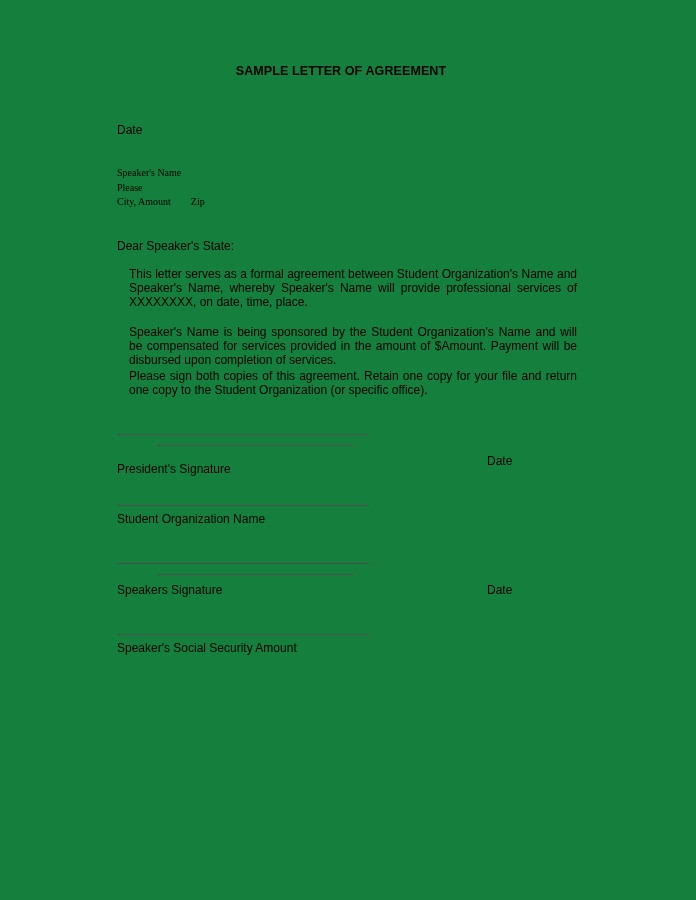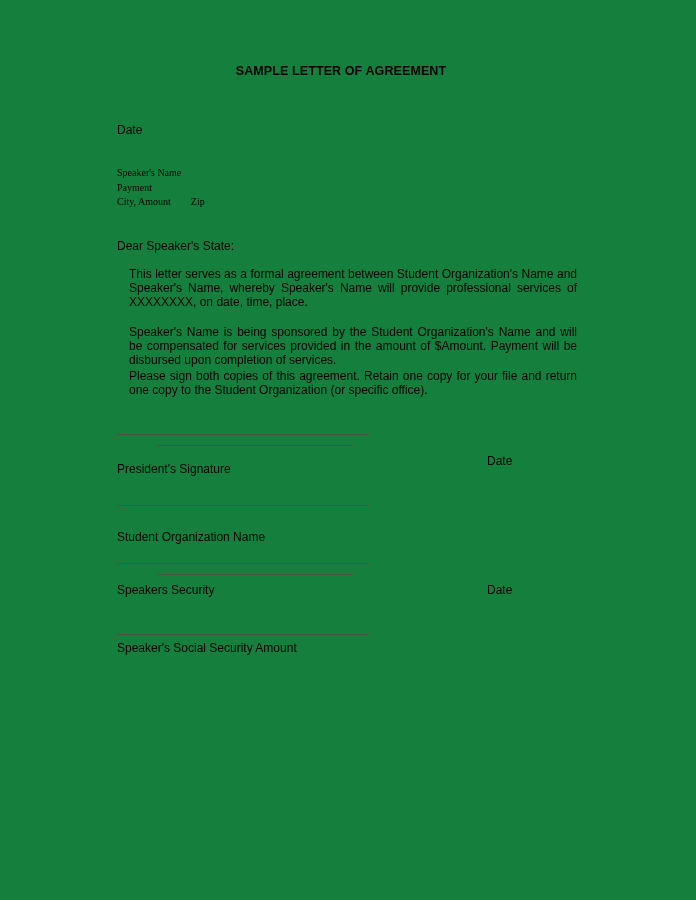--- a/index.html
+++ b/index.html
@@ -98,21 +98,21 @@
 <body>
 
 <div class="page">
 
   <div class="doc-title">SAMPLE LETTER OF AGREEMENT</div>
 
   <div class="date-line">Date</div>
 
   <div class="address-block">
     <div class="addr-row">Speaker's Name</div>
-    <div class="addr-row">Payment</div>
+    <div class="addr-row">Please</div>
     <div class="addr-row">City, Amount        Zip</div>
   </div>
 
   <div class="salutation">Dear Speaker's State:</div>
 
   <div class="para p1">
     <span>This letter serves as a formal agreement between Student Organization's Name and Speaker's Name, whereby Speaker's Name will provide professional services of XXXXXXXX, on date, time, place.</span>
   </div>
 
   <div class="para p2">
@@ -125,27 +125,27 @@
 
   <div class="sigblock" style="top:434px; height:40px;">
     <div class="rule-main" style="top:0;"></div>
     <div class="rule-overlap" style="top:11px;"></div>
     <div class="sig-label" style="top:12px;margin-top:16px;">President's Signature</div>
     <div class="sig-date" style="top:20px;">Date</div>
   </div>
 
   <div class="sigblock" style="top:505px; height:30px;">
     <div class="rule-main" style="top:0;"></div>
-    <div class="sig-label" style="top:25px;">Student Organization Name</div>
+    <div class="sig-label" style="top:7px;">Student Organization Name</div>
   </div>
 
   <div class="sigblock" style="top:563px; height:40px;">
     <div class="rule-main" style="top:0;"></div>
     <div class="rule-overlap" style="top:11px;"></div>
-    <div class="sig-label" style="top:20px;">Speakers Security</div>
+    <div class="sig-label" style="top:20px;">Speakers Signature</div>
     <div class="sig-date" style="top:20px;">Date</div>
   </div>
 
   <div class="sigblock" style="top:634px; height:30px;">
     <div class="rule-main" style="top:0;"></div>
     <div class="sig-label" style="top:7px;">Speaker's Social Security Amount</div>
   </div>
 
 </div>
 

